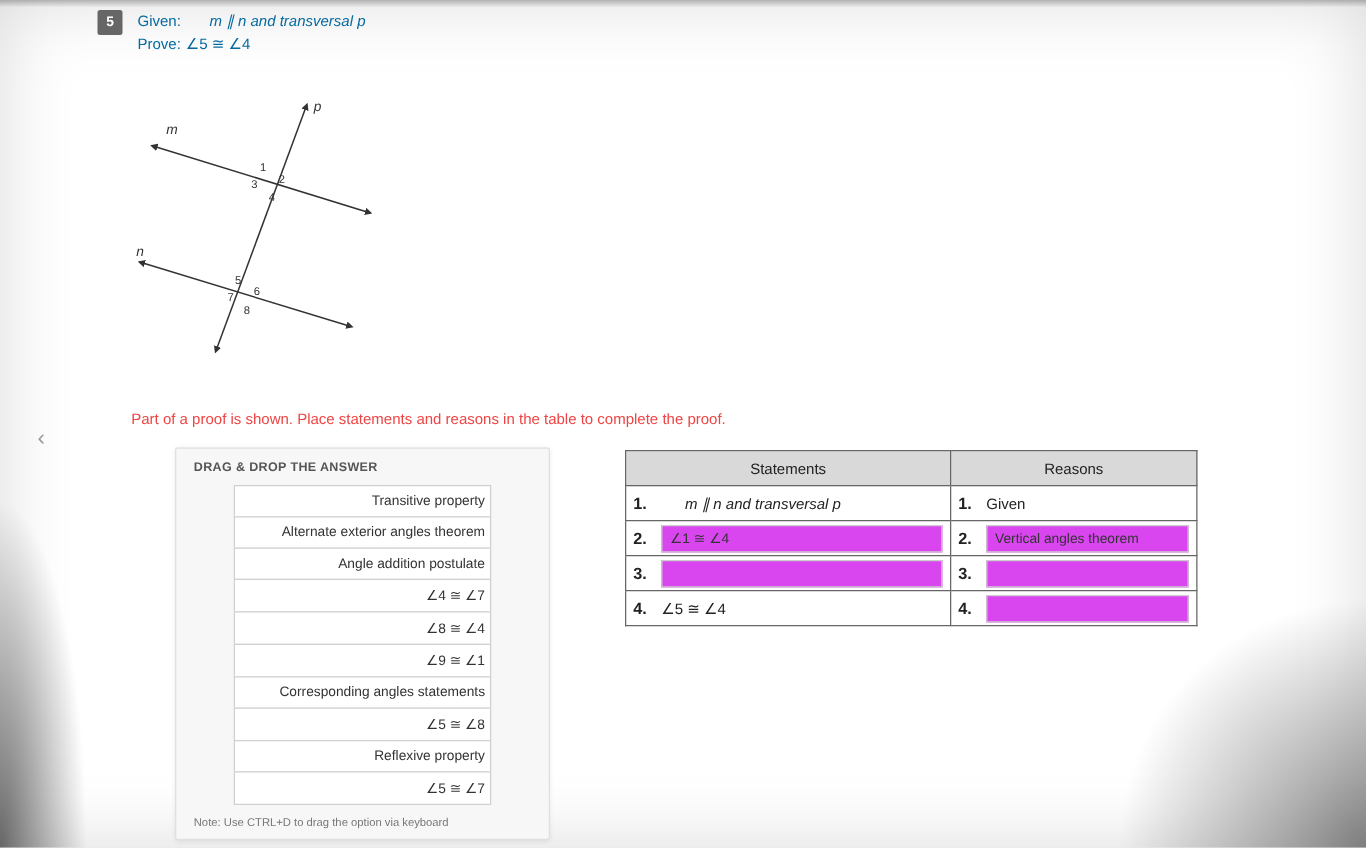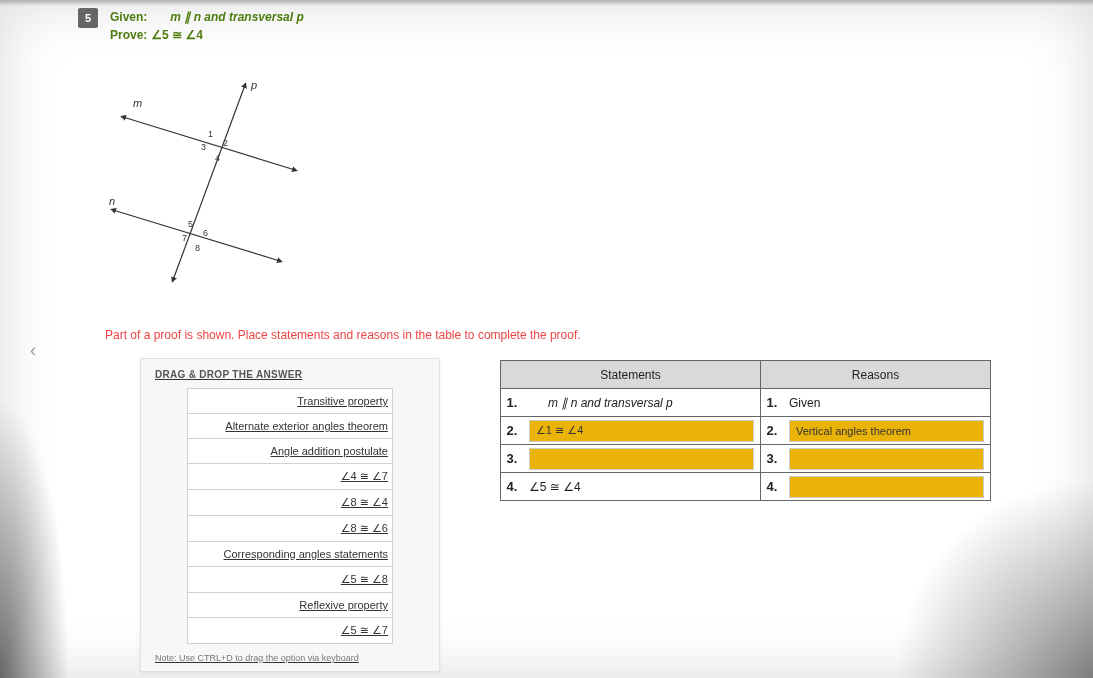--- a/index.html
+++ b/index.html
@@ -35,22 +35,21 @@
     align-items: center;
     justify-content: center;
     border-radius: 2px;
   }
   .given-prove {
     position: absolute;
     left: 110px;
     top: 8px;
     font-size: 12px;
     line-height: 1.5;
-    color: #4d7c0f;
-    font-weight: bold;
+    color: #0369a1;
   }
   .given-prove .row { display: flex; gap: 4px; align-items: baseline; }
   .ital { font-style: italic; margin-left: 19px; }
   .figure {
     position: absolute;
     left: 105px;
     top: 75px;
     width: 200px;
     height: 210px;
   }
@@ -65,21 +64,20 @@
   .drag-panel {
     position: absolute;
     left: 140px;
     top: 358px;
     width: 300px;
     background: #f7f7f7;
     border: 1px solid #e0e0e0;
     border-radius: 2px;
     padding: 10px 0 8px 0;
     box-shadow: 0 1px 4px rgba(0,0,0,0.08);
-    text-decoration: underline;
   }
   .drag-title {
     font-size: 10px;
     font-weight: bold;
     color: #555;
     letter-spacing: 0.3px;
     padding: 0 14px 8px 14px;
   }
   .drag-list {
     display: flex;
@@ -118,21 +116,21 @@
     padding: 0;
     vertical-align: middle;
   }
   .proof-table th {
     background: #d9d9d9;
     font-weight: normal;
     text-align: center;
     height: 28px;
   }
   .proof-table th:first-child { width: 260px; }
-  .proof-table th:last-child { width: 230px; }
+  .proof-table th:last-child { width: 197px; }
   .proof-table td { height: 28px; }
   .cell {
     display: flex;
     align-items: center;
     height: 100%;
     position: relative;
   }
   .rownum {
     width: 22px;
     flex: 0 0 22px;
@@ -144,21 +142,21 @@
     flex: 1;
     padding: 0 6px;
     display: flex;
     align-items: center;
     height: 100%;
   }
   .drop-target {
     flex: 1;
     height: 22px;
     border: 1px solid #ccc;
-    background: #eab308;
+    background: #d946ef;
     font-size: 11px;
     display: flex;
     align-items: center;
     padding: 0 6px;
     color: #333;
   }
   .chevron {
     position: absolute;
     left: 30px;
     top: 340px;
@@ -237,21 +235,21 @@
   <div class="instr">Part of a proof is shown. Place statements and reasons in the table to complete the proof.</div>
 
   <div class="drag-panel">
     <div class="drag-title">DRAG &amp; DROP THE ANSWER</div>
     <div class="drag-list">
       <div class="drag-item">Transitive property</div>
       <div class="drag-item">Alternate exterior angles theorem</div>
       <div class="drag-item">Angle addition postulate</div>
       <div class="drag-item">∠4 ≅ ∠7</div>
       <div class="drag-item">∠8 ≅ ∠4</div>
-      <div class="drag-item">∠8 ≅ ∠6</div>
+      <div class="drag-item">∠9 ≅ ∠1</div>
       <div class="drag-item">Corresponding angles statements</div>
       <div class="drag-item">∠5 ≅ ∠8</div>
       <div class="drag-item">Reflexive property</div>
       <div class="drag-item">∠5 ≅ ∠7</div>
     </div>
     <div class="drag-note">Note: Use CTRL+D to drag the option via keyboard</div>
   </div>
 
   <table class="proof-table">
     <tbody>

